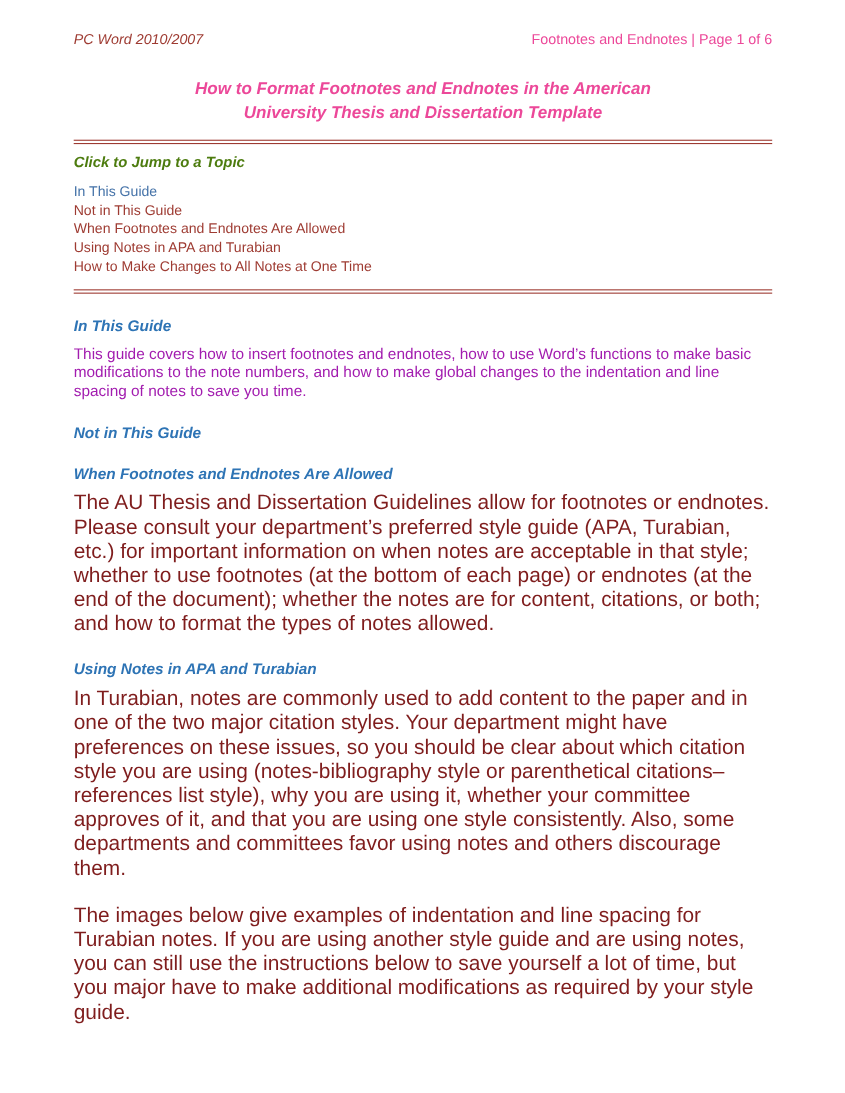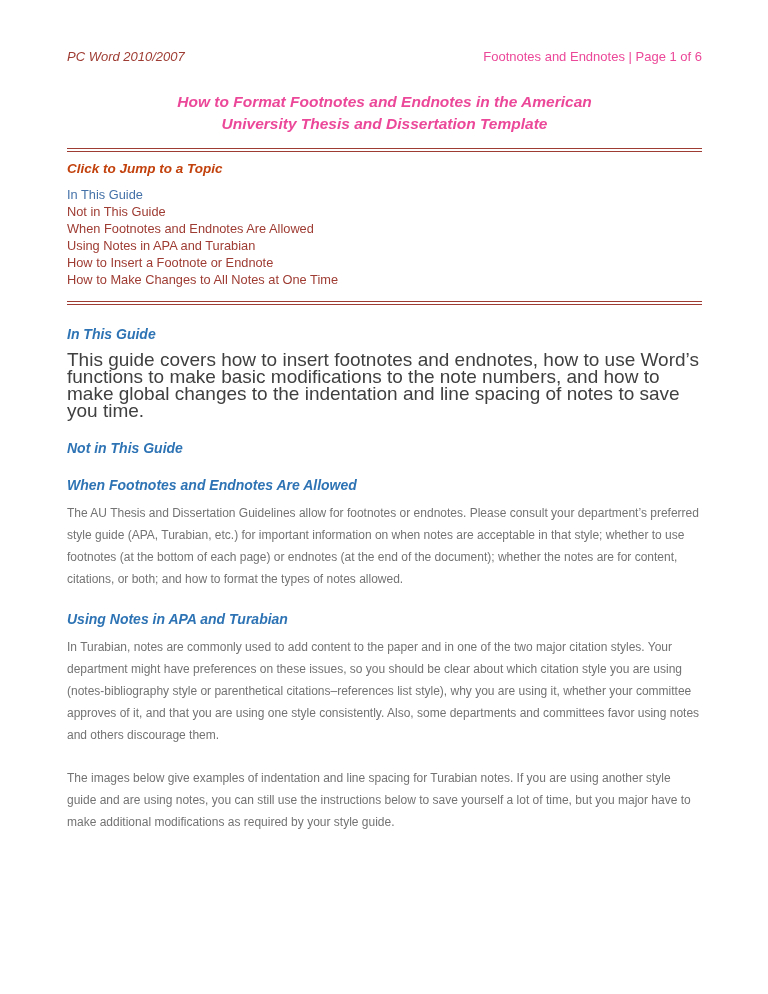--- a/index.html
+++ b/index.html
@@ -4,21 +4,21 @@
 <style>
   * { margin: 0; padding: 0; box-sizing: border-box; }
   html, body { background: #ffffff; }
   body {
     width: 768px;
     height: 994px;
     font-family: "Liberation Sans", sans-serif;
     color: #1b1b1b;
     overflow: hidden;
   }
-  .page { padding: 49px 66px 0 67px; }
+  .page { padding: 28px 66px 0 67px; }
 
   .header-row {
     display: flex;
     justify-content: space-between;
     align-items: baseline;
     font-size: 13px;
     margin-bottom: 27px;
   }
   .header-left { color: #9e3b32; font-style: italic; }
   .header-right { color: #ec4899; }
@@ -35,49 +35,49 @@
 
   .double-rule {
     height: 4px;
     border-top: 1px solid #9e3b32;
     border-bottom: 1px solid #9e3b32;
   }
   .rule-top { margin-bottom: 9px; }
   .rule-mid { margin-top: 13px; }
 
   .toc-heading {
-    color: #c2410c;
+    color: #4d7c0f;
     font-weight: bold;
     font-style: italic;
     font-size: 13.5px;
     margin: 3px 0 10px 0;
   }
   .toc-list { font-size: 12.8px; line-height: 17px; }
   .toc-link { display: block; text-decoration: none; cursor: pointer; }
   .toc-link.blue { color: #4472a8; }
   .toc-link.red  { color: #9e3b32; }
 
   .section-heading {
     color: #2e74b5;
     font-weight: bold;
     font-style: italic;
     font-size: 14px;
     margin: 21px 0 9px 0;
   }
   .para-sm {
-    font-size: 19px;
+    font-size: 14px;
     line-height: 17px;
     margin-bottom: 6px;
-    color: #404040;
+    color: #a21caf;
   }
   .para-lg {
-    font-size: 12px;
+    font-size: 19px;
     line-height: 22px;
     margin-bottom: 21px;
-    color: #737373;
+    color: #7f1d1d;
   }
 </style>
 </head>
 <body>
 
 <div class="page">
 
   <div class="header-row">
     <span class="header-left">PC Word 2010/2007</span>
     <span class="header-right">Footnotes and Endnotes | Page 1 of 6</span>
@@ -90,21 +90,20 @@
 
   <div class="double-rule rule-top"></div>
 
   <div class="toc-heading">Click to Jump to a Topic</div>
 
   <nav class="toc-list">
     <a class="toc-link blue">In This Guide</a>
     <a class="toc-link red">Not in This Guide</a>
     <a class="toc-link red">When Footnotes and Endnotes Are Allowed</a>
     <a class="toc-link red">Using Notes in APA and Turabian</a>
-    <a class="toc-link red">How to Insert a Footnote or Endnote</a>
     <a class="toc-link red">How to Make Changes to All Notes at One Time</a>
   </nav>
 
   <div class="double-rule rule-mid"></div>
 
   <section>
     <div class="section-heading">In This Guide</div>
     <p class="para-sm">This guide covers how to insert footnotes and endnotes, how to use Word’s functions to make basic modifications to the note numbers, and how to make global changes to the indentation and line spacing of notes to save you time.</p>
   </section>
 

